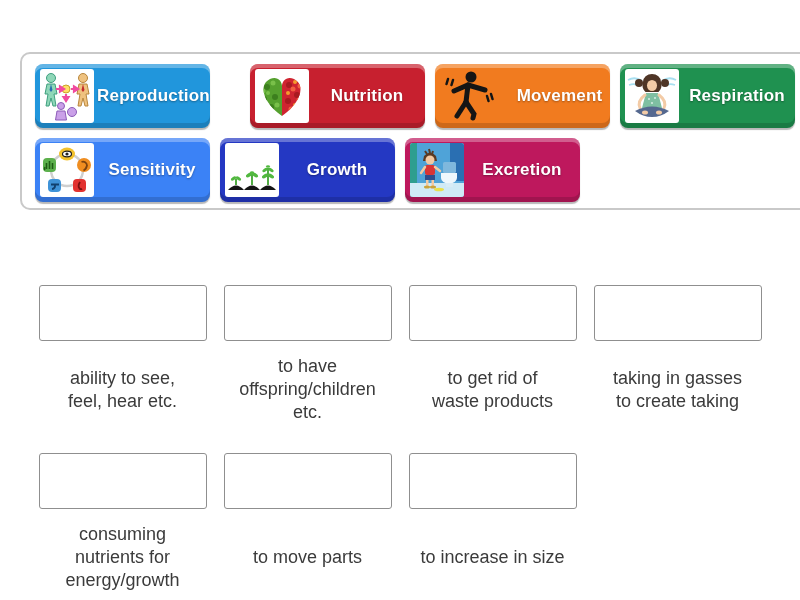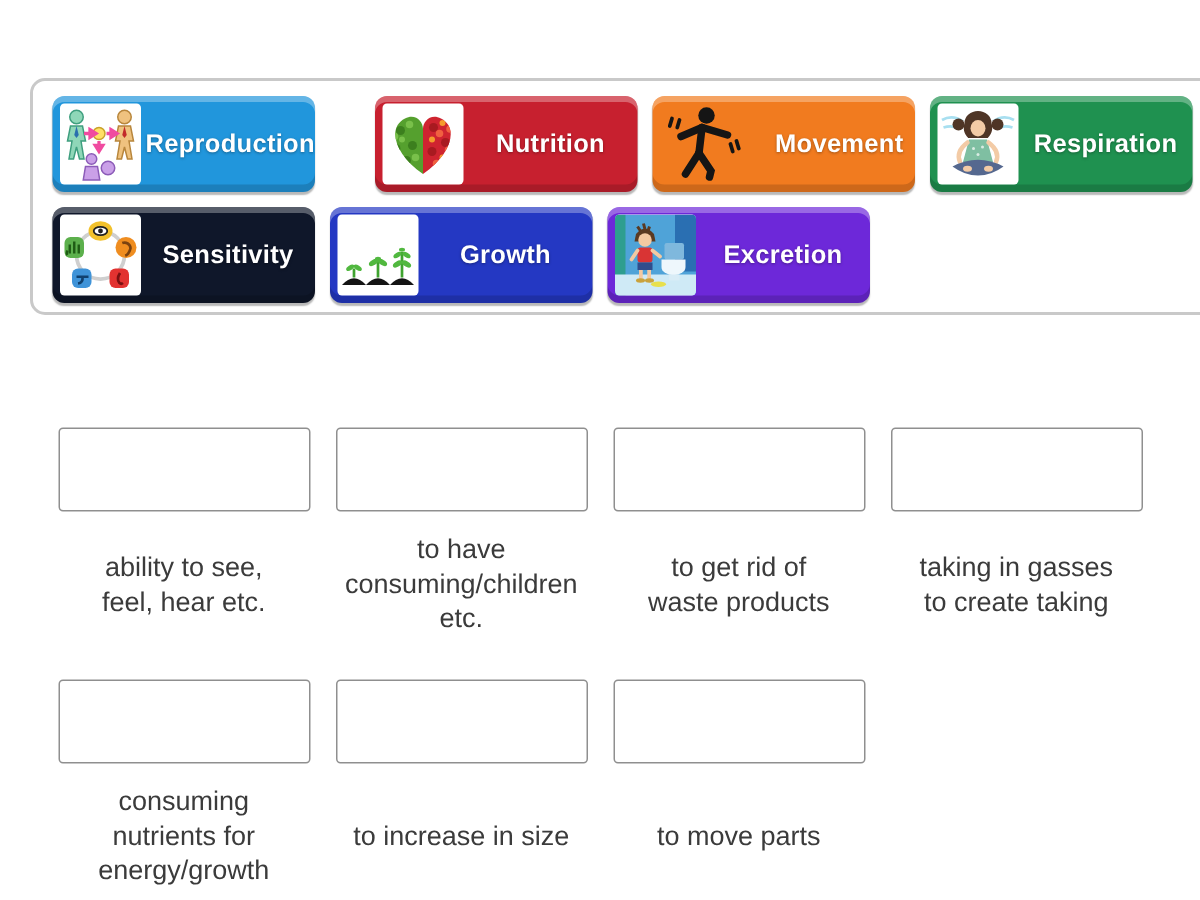--- a/index.html
+++ b/index.html
@@ -176,21 +176,21 @@
               <path d="M34 26 q8 6 5 13"></path>
           </g>
           <path d="M10 42 q17 -9 34 0 q-8 6 -17 6 q-9 0 -17 -6 z" fill="#55688f"></path>
           <ellipse cx="20" cy="43.5" rx="3" ry="2" fill="#f3cba6"></ellipse>
           <ellipse cx="34" cy="43.5" rx="3" ry="2" fill="#f3cba6"></ellipse>
         </svg>
       </span>
       <span class="tile-label">Respiration</span>
     </div>
 
-    <div class="tile" style="background: #0f172a;">
+    <div class="tile" style="background: #3b82f6;">
       <span class="tile-icon">
         <svg viewBox="0 0 54 54">
           <circle cx="27" cy="27" r="16" fill="none" stroke="#cfcfcf" stroke-width="2.5"></circle>
           <ellipse cx="27" cy="11" rx="8" ry="6.5" fill="#f2c12c"></ellipse>
           <ellipse cx="27" cy="11" rx="4.5" ry="2.8" fill="#ffffff" stroke="#222" stroke-width="1.2"></ellipse>
           <circle cx="27" cy="11" r="1.6" fill="#222"></circle>
           <circle cx="44" cy="22" r="7" fill="#ef8d20"></circle>
           <path d="M41.5 19 a4 4 0 0 1 5.5 3.5 q-1 4 -3.5 5" stroke="#7a4210" fill="none" stroke-width="1.8"></path>
           <rect x="33" y="36" width="13" height="13" rx="4" fill="#e23230"></rect>
           <path d="M40 39 q-2.5 4 -.5 6.5 q1.2 1.2 2.5 .2" stroke="#7a1010" fill="none" stroke-width="1.8"></path>
@@ -231,21 +231,21 @@
             <ellipse cx="46" cy="33" rx="3.4" ry="1.8" transform="rotate(32 46 33)"></ellipse>
             <ellipse cx="40" cy="27" rx="3" ry="1.6" transform="rotate(-32 40 27)"></ellipse>
             <ellipse cx="46" cy="27" rx="3" ry="1.6" transform="rotate(32 46 27)"></ellipse>
             <ellipse cx="43" cy="23.5" rx="2" ry="1.3"></ellipse>
           </g>
         </svg>
       </span>
       <span class="tile-label">Growth</span>
     </div>
 
-    <div class="tile" style="background: #6d28d9; align-items: center;">
+    <div class="tile" style="background: #be185d; align-items: center;">
       <span class="tile-icon">
         <svg viewBox="0 0 54 54">
           <rect width="54" height="54" fill="#4fa3d8"></rect>
           <rect x="40" width="14" height="38" fill="#2a6fb2"></rect>
           <rect width="7" height="54" fill="#2e9e8f"></rect>
           <rect y="40" width="54" height="14" fill="#cfeaf6"></rect>
           <rect x="33" y="19" width="13" height="11" rx="1.5" fill="#7fb8dd"></rect>
           <path d="M31 30 h16 v5 a8 5.5 0 0 1 -16 0 z" fill="#eef7fc"></path>
           <rect x="36" y="40" width="7" height="4" fill="#d8ecf6"></rect>
           <path d="M14 13 q6 -7 12 0 l1 5 h-14 z" fill="#5a3a22"></path>
@@ -272,21 +272,21 @@
 
 <div class="match-row row-1">
   <div class="cell">
     <div class="dropzone"></div>
     <div class="clue">ability to see,
 feel, hear etc.</div>
   </div>
   <div class="cell">
     <div class="dropzone"></div>
     <div class="clue">to have
-consuming/children
+offspring/children
 etc.</div>
   </div>
   <div class="cell">
     <div class="dropzone"></div>
     <div class="clue">to get rid of
 waste products</div>
   </div>
   <div class="cell">
     <div class="dropzone"></div>
     <div class="clue">taking in gasses
@@ -296,19 +296,19 @@
 
 <div class="match-row row-2">
   <div class="cell">
     <div class="dropzone"></div>
     <div class="clue">consuming
 nutrients for
 energy/growth</div>
   </div>
   <div class="cell">
     <div class="dropzone"></div>
+    <div class="clue">to move parts</div>
+  </div>
+  <div class="cell">
+    <div class="dropzone"></div>
     <div class="clue">to increase in size</div>
   </div>
-  <div class="cell">
-    <div class="dropzone"></div>
-    <div class="clue">to move parts</div>
-  </div>
 </div>
 
 </body></html>

